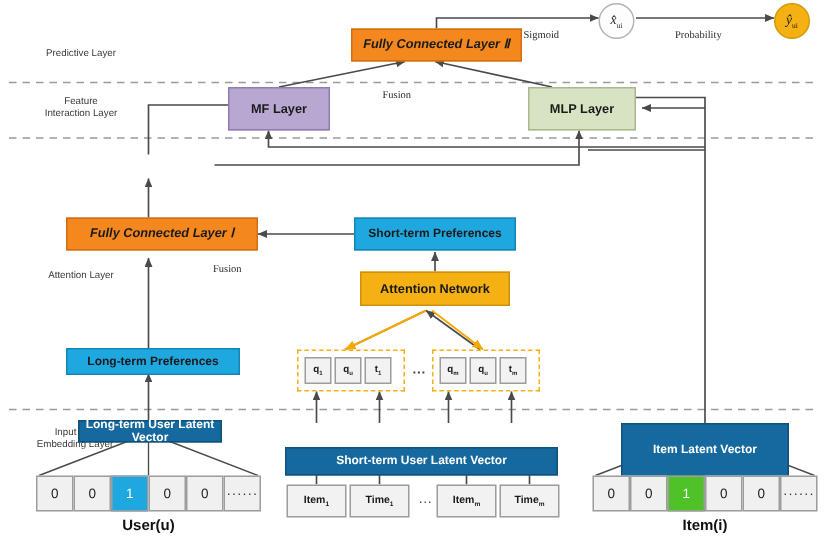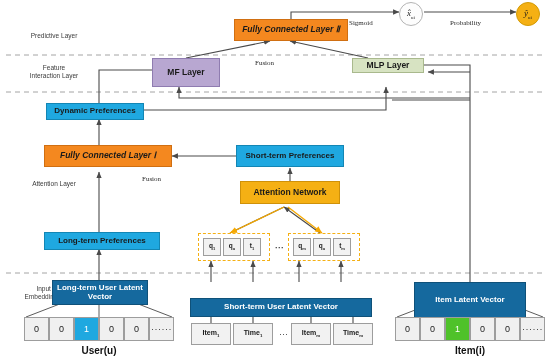--- a/index.html
+++ b/index.html
@@ -134,33 +134,32 @@
   <div class="layer-label" style="left:12px;top:64px;width:84px;white-space:pre-line;">Feature
 Interaction Layer</div>
   <div class="layer-label" style="left:12px;top:180px;width:84px;">Attention Layer</div>
   <div class="layer-label" style="left:8px;top:285px;width:84px;white-space:pre-line;">Input and
 Embedding Layer</div>
 
   <div class="node c-orange" style="left:234px;top:19px;width:114px;height:22px;font-size:8.5px;">Fully Connected Layer Ⅱ</div>
 
   <div class="node c-purple" style="left:152px;top:58px;width:68px;height:29px;font-size:8.5px;">MF Layer</div>
 
-  <div class="node c-green" style="left:352px;top:58px;width:72px;height:15px;font-size:8.5px;">MLP Layer</div>
-
-  <div class="node c-blue" style="left:46px;top:103px;width:98px;height:17px;font-size:8px;">Dynamic Preferences</div>
+  <div class="node c-green" style="left:352px;top:58px;width:72px;height:29px;font-size:8.5px;">MLP Layer</div>
+
 
   <div class="node c-blue" style="left:236px;top:145px;width:108px;height:22px;font-size:8px;">Short-term Preferences</div>
 
   <div class="node c-orange" style="left:44px;top:145px;width:128px;height:22px;font-size:8.5px;">Fully Connected Layer Ⅰ</div>
 
   <div class="node c-amber" style="left:240px;top:181px;width:100px;height:23px;font-size:8.5px;">Attention Network</div>
 
   <div class="node c-blue" style="left:44px;top:232px;width:116px;height:18px;font-size:8px;">Long-term Preferences</div>
 
-  <div class="node c-darkblue" style="left:52px;top:280px;width:96px;height:25px;font-size:8px;padding:0 4px;">Long-term User Latent Vector</div>
+  <div class="node c-darkblue" style="left:52px;top:280px;width:96px;height:15px;font-size:8px;padding:0 4px;">Long-term User Latent Vector</div>
 
   <div class="node c-darkblue" style="left:190px;top:298px;width:182px;height:19px;font-size:8px;">Short-term User Latent Vector</div>
 
   <div class="node c-darkblue" style="left:414px;top:282px;width:112px;height:36px;font-size:8px;">Item Latent Vector</div>
 
   <div class="edge-label" style="left:349px;top:19px;">Sigmoid</div>
   <div class="edge-label" style="left:450px;top:19px;">Probability</div>
   <div class="edge-label" style="left:255px;top:59px;">Fusion</div>
   <div class="edge-label" style="left:142px;top:175px;">Fusion</div>
 

